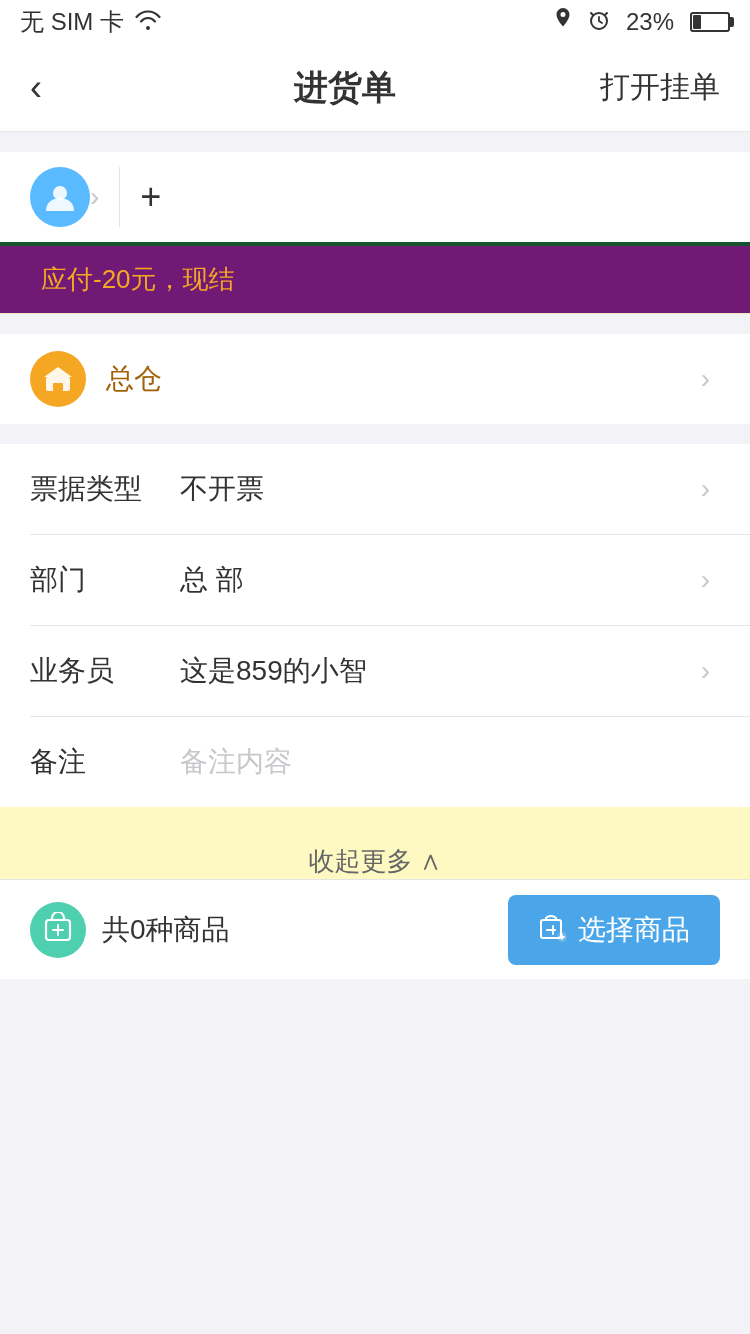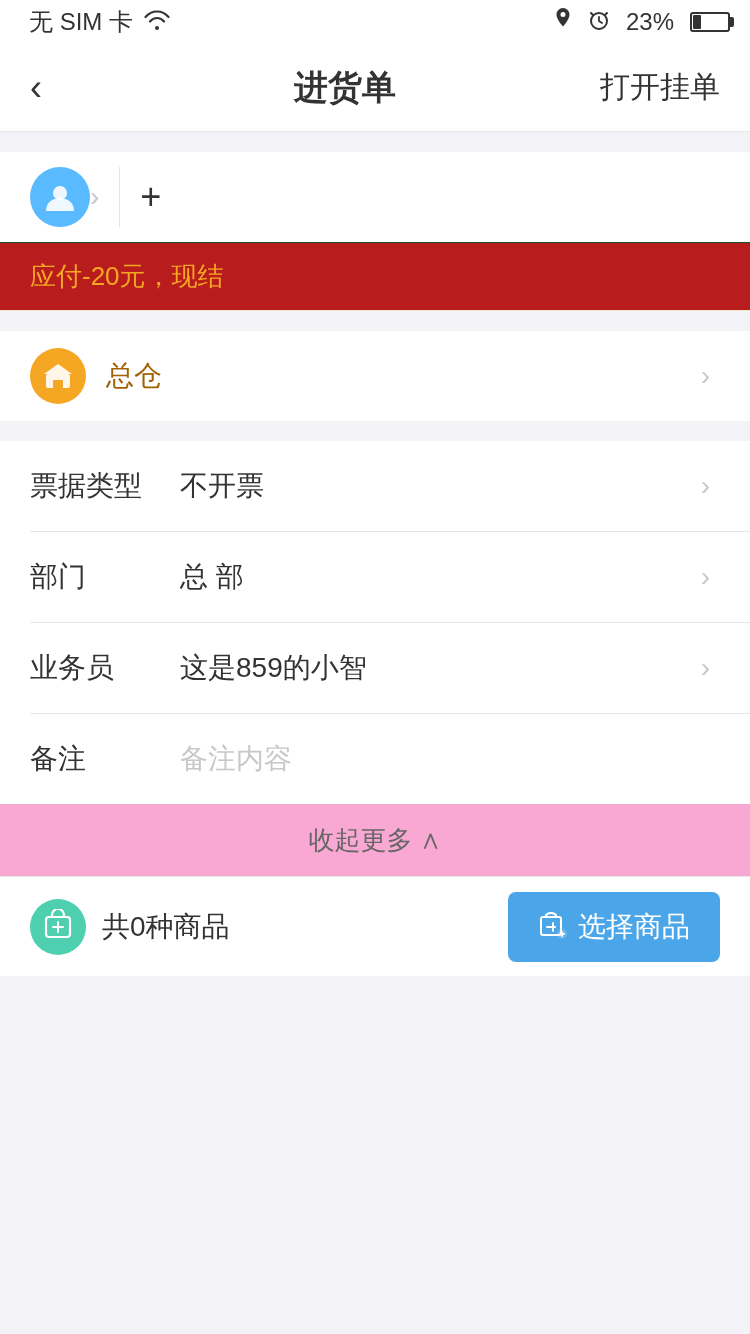--- a/index.html
+++ b/index.html
@@ -17,21 +17,21 @@
     .status-bar {
       height: 44px;
       background: #fff;
       display: flex;
       align-items: center;
       justify-content: space-between;
       padding: 0 20px;
       font-size: 24px;
       font-weight: 500;
     }
-    .status-left { display: flex; align-items: center; gap: 10px; margin-left: 9px; }
+    .status-left { display: flex; align-items: center; gap: 10px; }
     .status-center { font-size: 30px; font-weight: 600; }
     .status-right { display: flex; align-items: center; gap: 16px; font-size: 24px; }
     .battery-icon {
       display: inline-block;
       width: 40px;
       height: 20px;
       border: 2px solid #333;
       border-radius: 3px;
       position: relative;
     }
@@ -132,25 +132,25 @@
     }
     .plus-btn {
       font-size: 36px;
       color: #333;
       padding: 0 10px;
       cursor: pointer;
     }
 
     
     .notice-bar {
-      background: #b91c1c;
-      padding: 16px 30px;
+      background: #701a75;
+      padding: 16px 41px;
       font-size: 26px;
       color: #f5a623;
-      border-top: 1px solid #14532d;
+      border-top: 4px solid #14532d;
       border-bottom: 1px solid #f0e6c8;
     }
 
     .row-divider {
       height: 1px;
       background: #e5e5e5;
       margin-left: 30px;
     }
 
     
@@ -198,24 +198,24 @@
       font-size: 28px;
       color: #333;
       margin-left: 20px;
     }
     .form-row .value.placeholder {
       color: #c7c7cc;
     }
 
     
     .collapse-bar {
-      background: #f9a8d4;
+      background: #fef9c3;
       height: 72px;
       display: flex;
-      align-items: center;
+      align-items: flex-end;
       justify-content: center;
       cursor: pointer;
     }
     .collapse-text {
       font-size: 26px;
       color: #666;
     }
 
     
     .bottom-bar {

